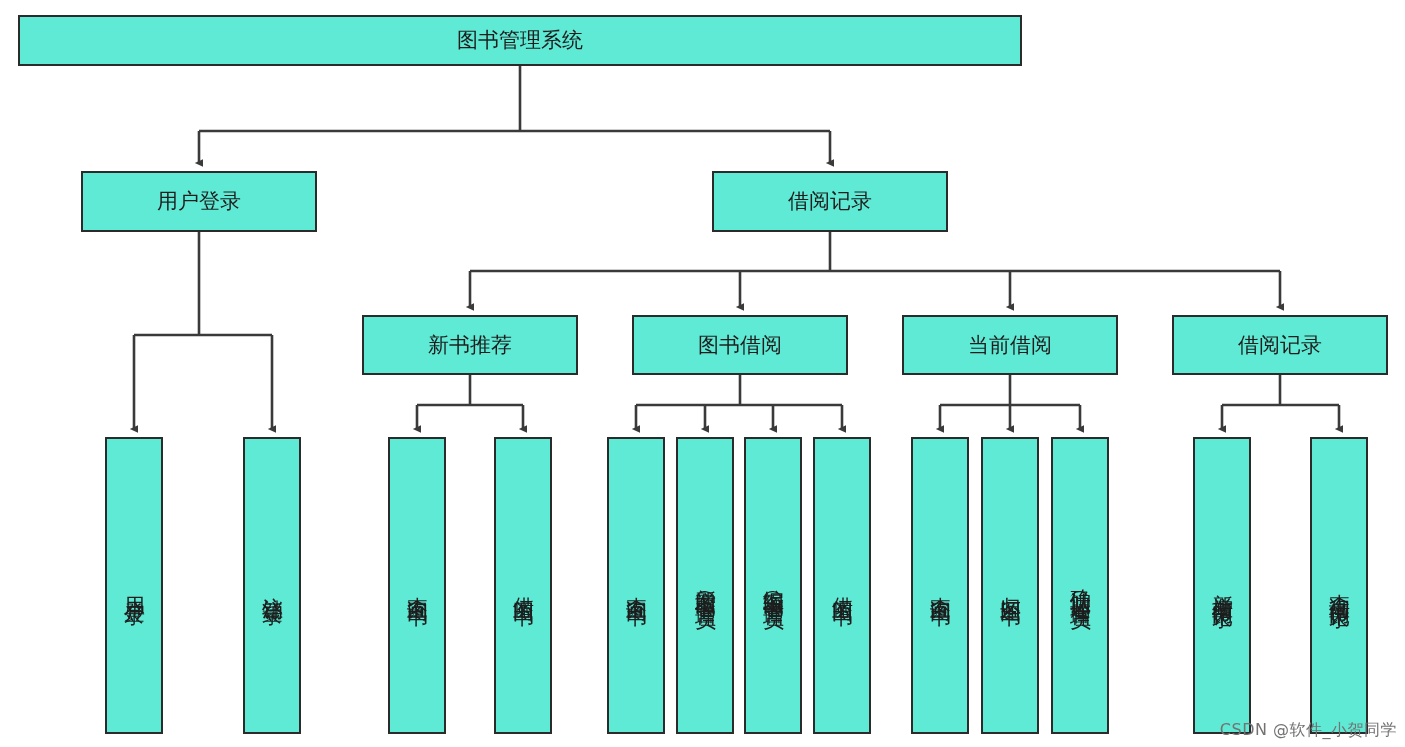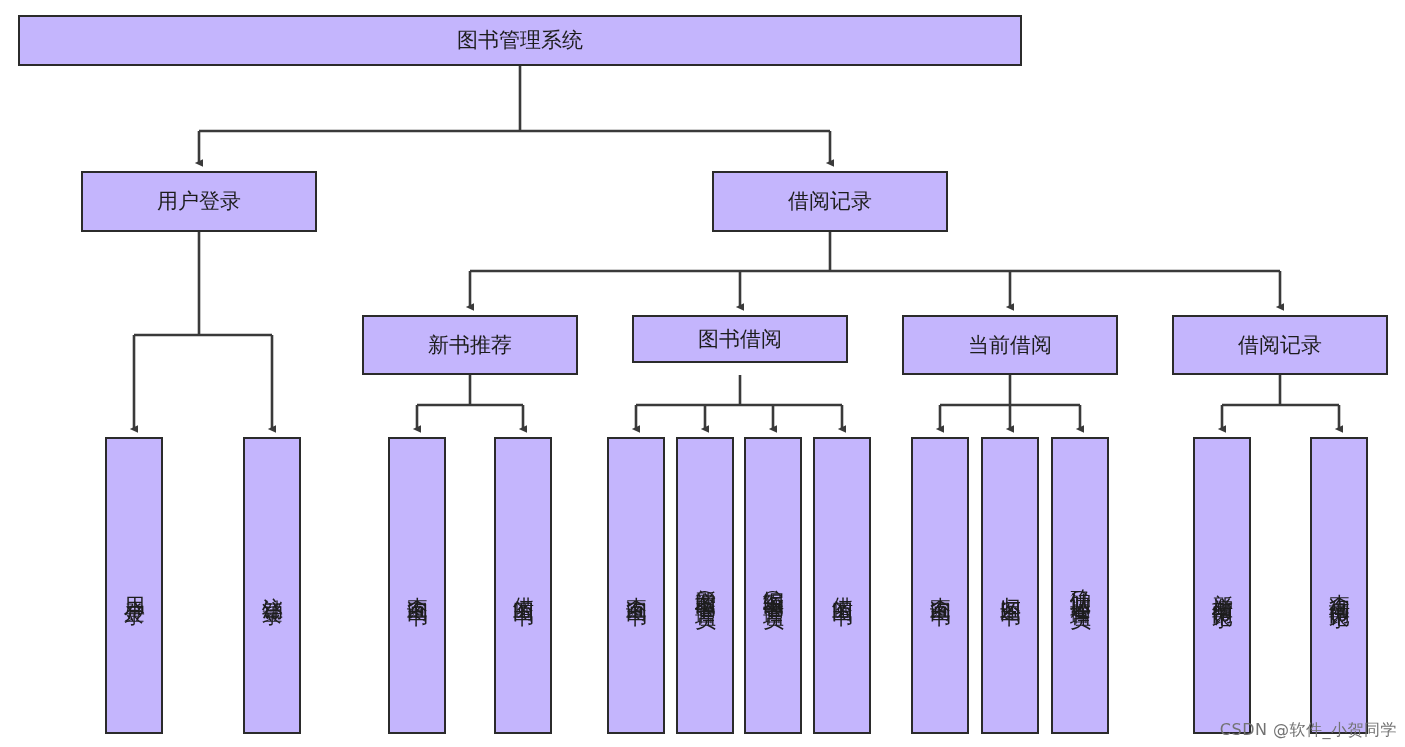--- a/index.html
+++ b/index.html
@@ -22,21 +22,21 @@
     position: absolute;
     left: 0;
     top: 0;
     width: 1405px;
     height: 747px;
     pointer-events: none;
   }
   .node {
     position: absolute;
     box-sizing: border-box;
-    background: #c4b5fd;
+    background: #5eead4;
     border: 2.5px solid #2b2b2b;
     display: flex;
     align-items: center;
     justify-content: center;
     color: #1d1d1d;
     z-index: 2;
   }
   .node .label {
     display: block;
     text-align: center;
@@ -141,21 +141,21 @@
   </div>
 
   <div class="node horizontal" style="left:712px; top:171px; width:236px; height:61px;">
     <span class="label">借阅记录</span>
   </div>
 
   <div class="node horizontal" style="left:362px; top:315px; width:216px; height:60px;">
     <span class="label">新书推荐</span>
   </div>
 
-  <div class="node horizontal" style="left:632px; top:315px; width:216px; height:48px;">
+  <div class="node horizontal" style="left:632px; top:315px; width:216px; height:60px;">
     <span class="label">图书借阅</span>
   </div>
 
   <div class="node horizontal" style="left:1172px; top:315px; width:216px; height:60px;">
     <span class="label">借阅记录</span>
   </div>
 
   <div class="node horizontal" style="left:902px; top:315px; width:216px; height:60px;">
     <span class="label">当前借阅</span>
   </div>

